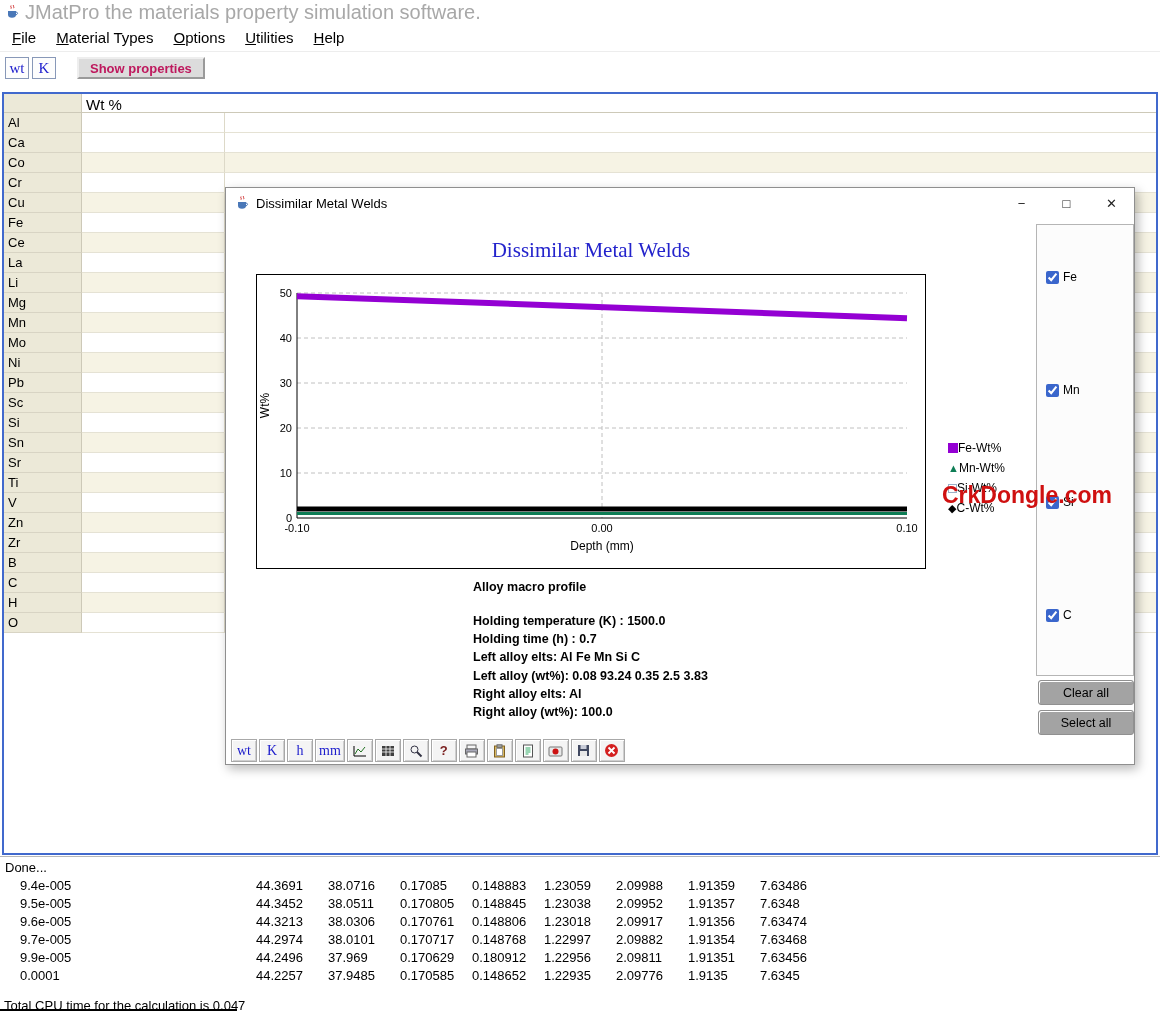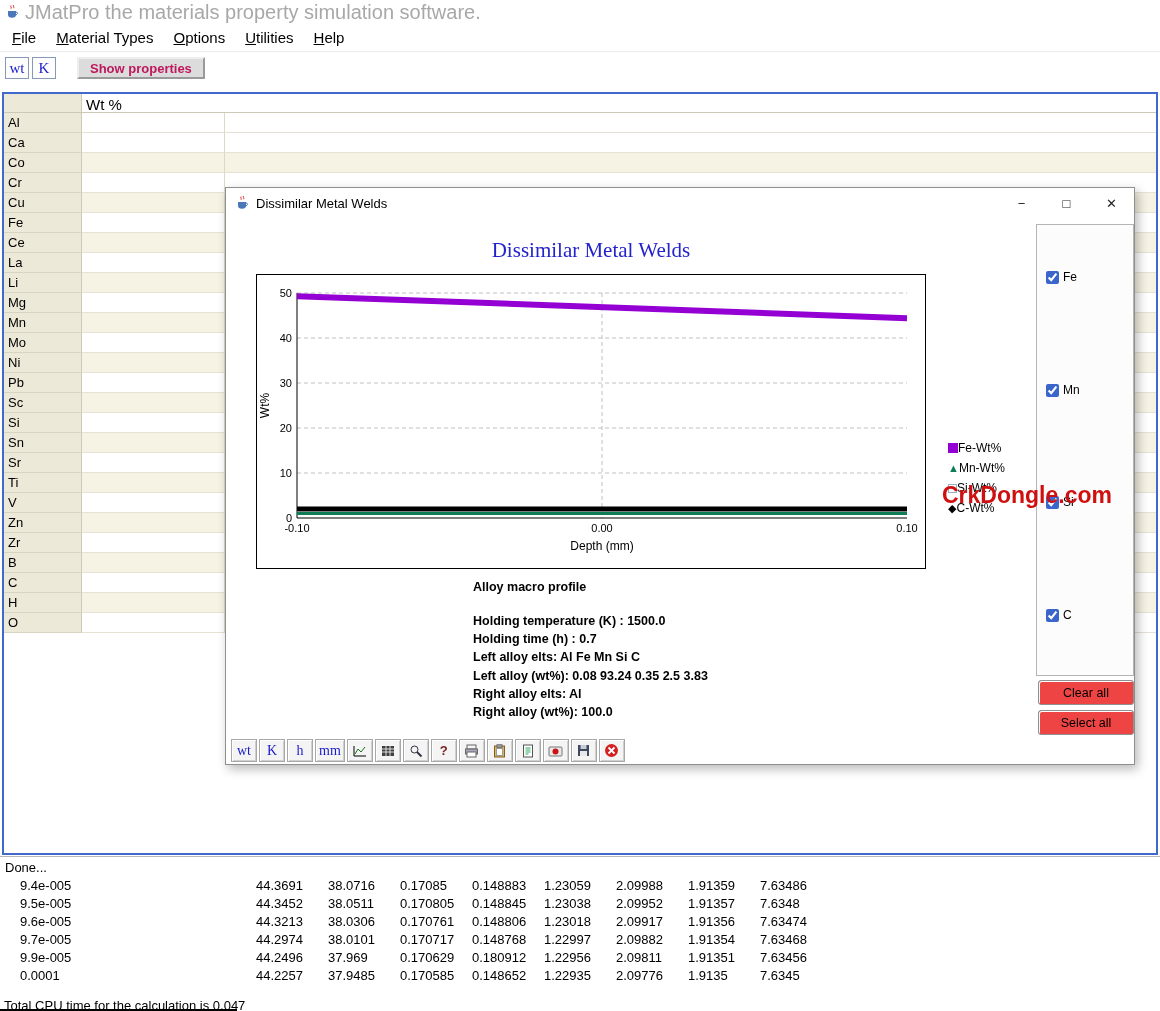--- a/index.html
+++ b/index.html
@@ -66,21 +66,21 @@
   .marker-glyph { font-size:11px; line-height:11px; }
 
   .watermark { position:absolute; left:716px; top:294px; z-index:40; font-size:23px; font-weight:bold;
                color:#cf1010; white-space:nowrap; }
 
   .series-panel { position:absolute; left:810px; top:36px; width:98px; height:452px;
                   border:1px solid #b5b5b5; background:#fcfcfc; }
   .cb { position:absolute; left:9px; display:flex; align-items:center; gap:4px; font-size:12px; }
   .cb input { width:13px; height:13px; margin:0; accent-color:#3a66cc; }
 
-  .dlg-push { position:absolute; left:812px; width:96px; height:25px; background:#ef4444;
+  .dlg-push { position:absolute; left:812px; width:96px; height:25px; background:#a3a3a3;
               border:1px solid #909090; border-radius:3px; box-shadow:inset 1px 1px 0 #fff;
               font-size:12.5px; display:flex; align-items:center; justify-content:center; }
 
   .alloy-info { position:absolute; left:247px; top:392px; font-size:12.5px; font-weight:bold; }
   .info-title { margin-bottom:18px; }
   .info-line { line-height:18.2px; }
 
   .dlg-toolbar { position:absolute; left:5px; top:551px; display:flex; gap:2px; align-items:center; }
   .tb-btn { min-width:26px; height:23px; background:#f4f4f4; border:1px solid #a8a8a8;
             box-shadow:inset 1px 1px 0 #fff, inset -1px -1px 0 #cfcfcf;

